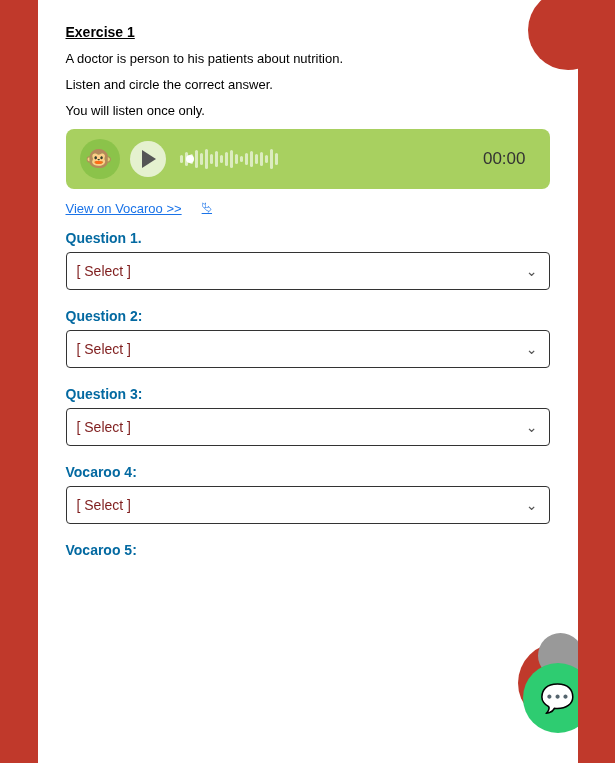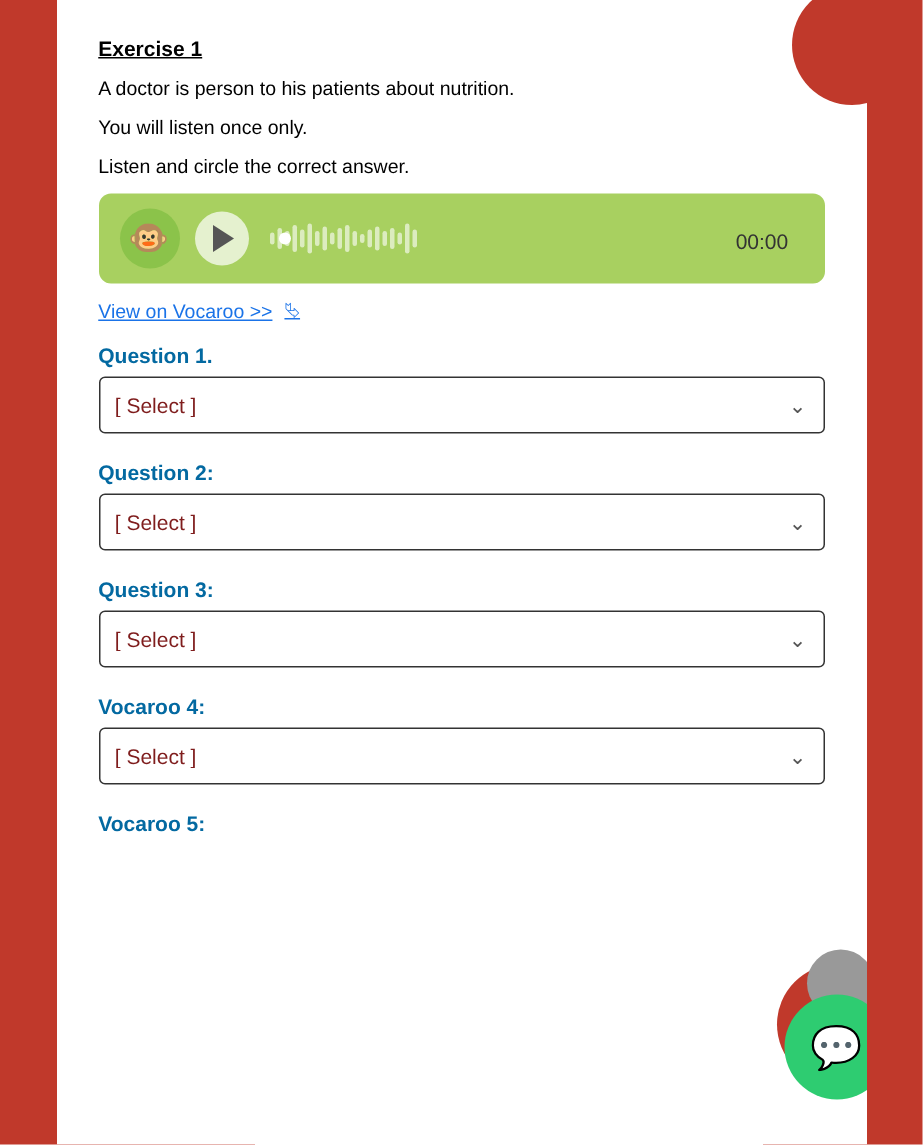--- a/index.html
+++ b/index.html
@@ -131,31 +131,31 @@
     .audio-dot {
       width: 8px;
       height: 8px;
       background-color: #fff;
       border-radius: 50%;
       position: absolute;
       left: 10px;
     }
 
     .audio-time {
-      font-size: 14px;
+      font-size: 17px;
       color: #333;
       position: absolute;
       right: 10px;
       bottom: 5px;
     }
 
     .vocaroo-link {
       display: inline-flex;
       align-items: center;
-      gap: 8px;
+      gap: 20px;
       color: #1a73e8;
       text-decoration: underline;
       font-size: 13px;
       margin-bottom: 14px;
       cursor: pointer;
     }
 
     .vocaroo-link-icon {
       font-size: 13px;
       color: #1a73e8;
@@ -247,22 +247,22 @@
 
 <div class="phone-screen">
   <div class="blob-top-right"></div>
   <div class="blob-bottom-right"></div>
 
   <div class="content">
 
     <div class="exercise-title">Exercise 1</div>
 
     <p class="instruction-text">A doctor is person to his patients about nutrition.</p>
+    <p class="instruction-text">Listen and circle the correct answer.</p>
     <p class="instruction-text">You will listen once only.</p>
-    <p class="instruction-text">Listen and circle the correct answer.</p>
 
     
     <div class="audio-player">
       <div class="audio-avatar">
         <span class="audio-avatar-face">🐵</span>
       </div>
       <div class="play-button">
         <div class="play-icon"></div>
       </div>
       <div class="audio-waveform">

